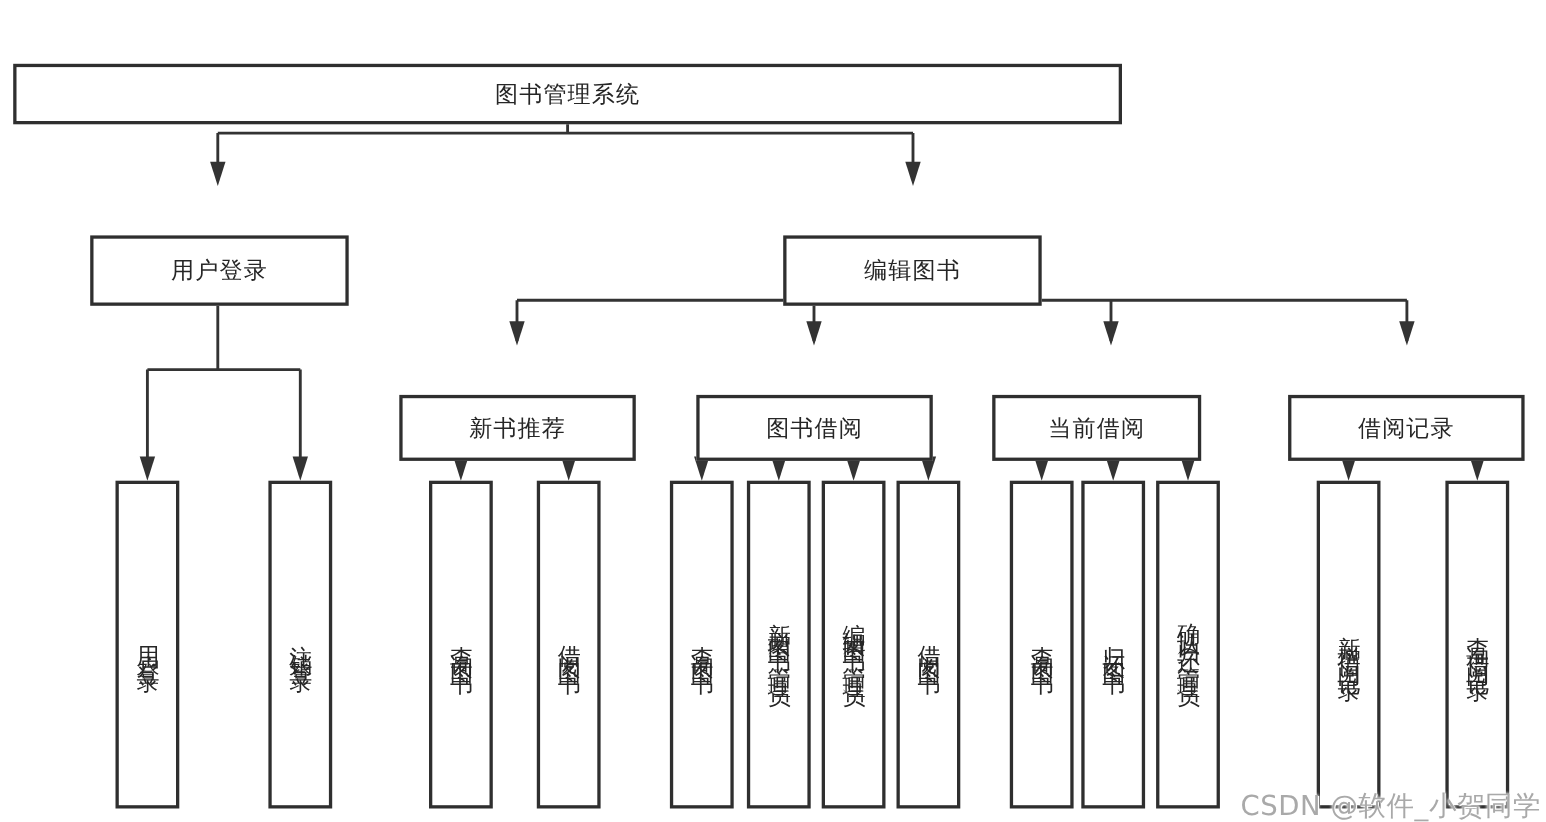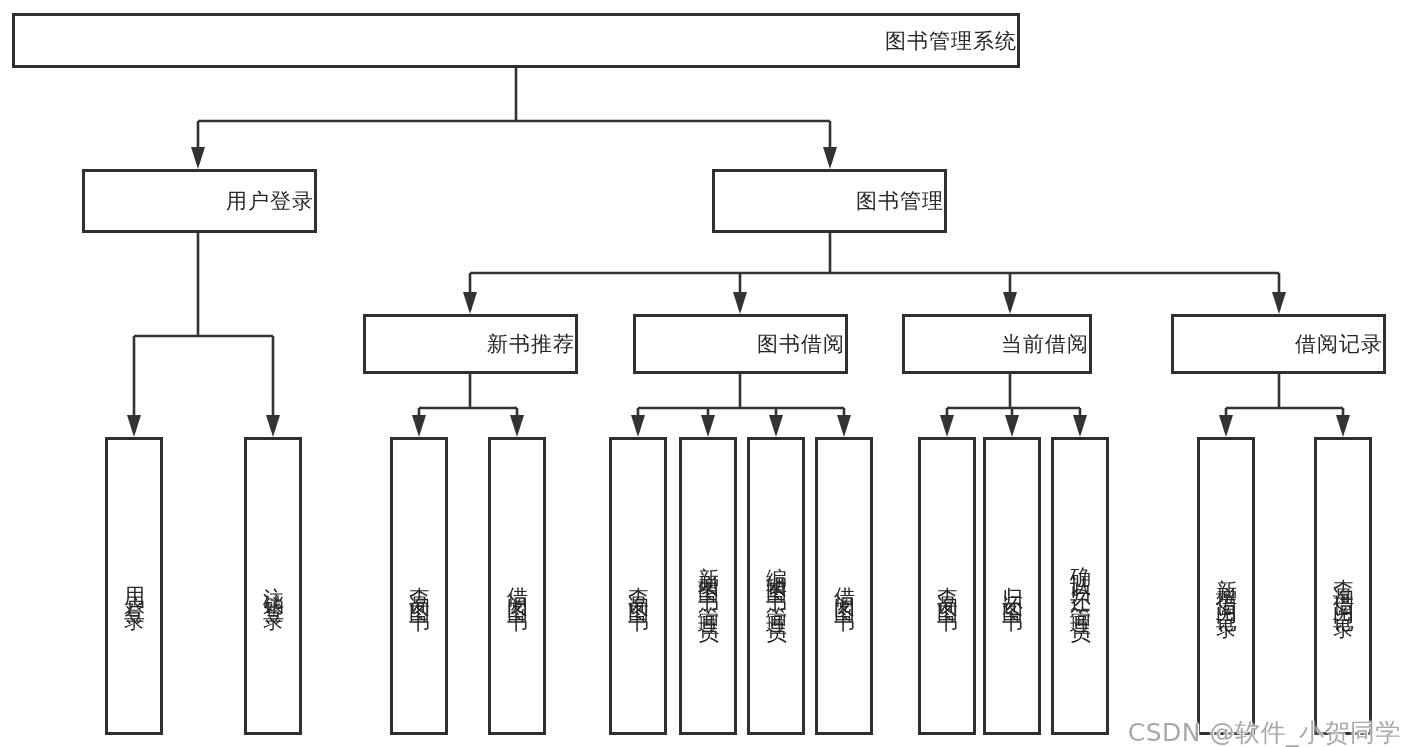--- a/index.html
+++ b/index.html
@@ -21,25 +21,26 @@
   .connectors{
     position:absolute;left:0;top:0;width:1405px;height:747px;
     pointer-events:none;
   }
   .connectors path{stroke:var(--line);stroke-width:2.6;fill:none;}
   .connectors polygon{fill:var(--line);stroke:none;}
   .node{
     position:absolute;
     background:var(--background);
     border:3px solid var(--box-border);
-    display:flex;align-items:center;justify-content:flex-end;
+    display:flex;align-items:center;justify-content:center;
     color:var(--text);
     font-size:21px;
     letter-spacing:1px;
     z-index:2;
+    margin-top:45px;
   }
   .vnode{
     position:absolute;
     top:437px;height:298px;width:58px;
     background:var(--background);
     border:3px solid var(--box-border);
     display:flex;align-items:center;justify-content:center;
     z-index:2;
   }
   .vlbl{
@@ -96,21 +97,21 @@
   </svg>
 
   <div class="node" style="left:12px;top:13px;width:1008px;height:55px">
     <span>图书管理系统</span>
   </div>
 
   <div class="node" style="left:82px;top:169px;width:235px;height:64px">
     <span>用户登录</span>
   </div>
   <div class="node" style="left:712px;top:169px;width:235px;height:64px">
-    <span>图书管理</span>
+    <span>编辑图书</span>
   </div>
 
   <div class="node" style="left:633px;top:314px;width:215px;height:60px">
     <span>图书借阅</span>
   </div>
   <div class="node" style="left:363px;top:314px;width:215px;height:60px">
     <span>新书推荐</span>
   </div>
   <div class="node" style="left:902px;top:314px;width:190px;height:60px">
     <span>当前借阅</span>

